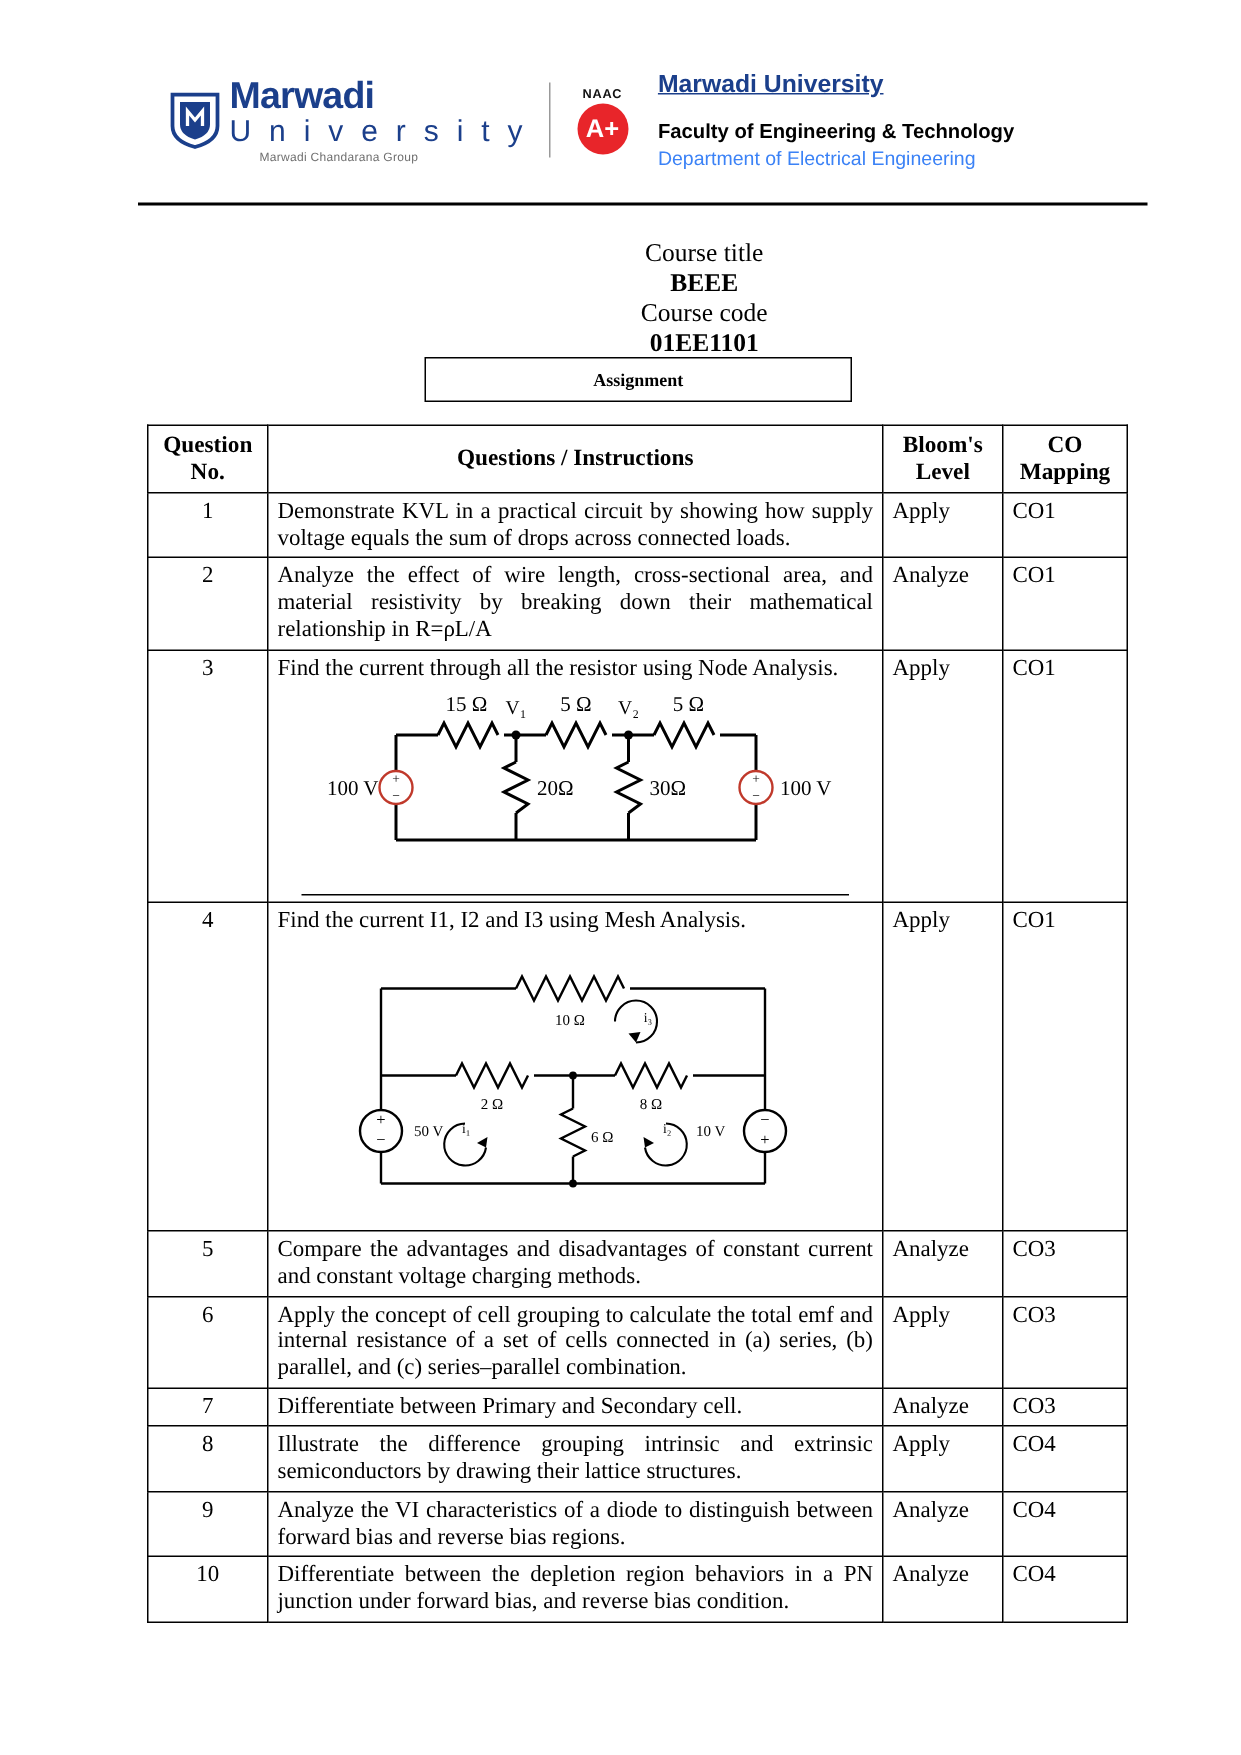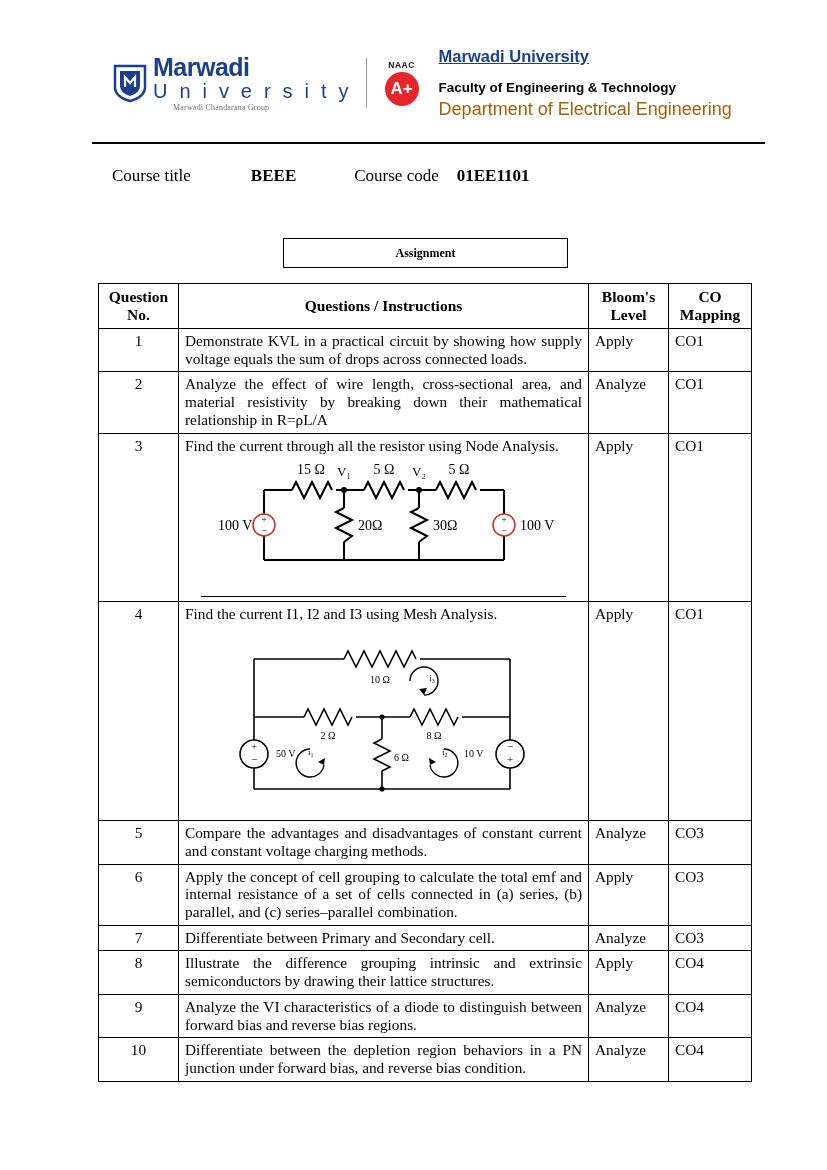--- a/index.html
+++ b/index.html
@@ -51,21 +51,21 @@
     letter-spacing: -0.5px;
   }
   .logo-university {
     font-family: "Liberation Sans", sans-serif;
     font-size: 20px;
     color: #1b3f8b;
     letter-spacing: 3.2px;
     margin-top: 1px;
   }
   .logo-group {
-    font-family: Liberation Serif, serif;
+    font-family: Liberation Sans, sans-serif;
     font-size: 8px;
     color: #6f6f6f;
     letter-spacing: 0.2px;
     margin-top: 3px;
     padding-left: 20px;
   }
   .hdr-divider {
     width: 1px;
     height: 50px;
     background: #999;
@@ -109,36 +109,37 @@
   }
   .hdr-line2 {
     font-family: "Liberation Sans", sans-serif;
     font-size: 13.5px;
     font-weight: bold;
     color: #000;
     margin-top: 12px;
   }
   .hdr-line3 {
     font-family: "Liberation Sans", sans-serif;
-    font-size: 18px;
-    color: #a16207;
+    font-size: 13px;
+    color: #3b82f6;
   }
 
   .hr-rule {
     height: 2px;
     background: #000;
     margin: 20px 62px 0 92px;
   }
 
   
   .course-line {
     margin: 22px 0 0 112px;
     font-size: 17px;
     display: flex;
-    align-items: flex-start;
+    align-items: center;
+    flex-direction: column;
   }
   .course-line .lbl { font-size: 17px; }
   .course-line .val { font-weight: bold; }
   .gap-a { display:inline-block; width: 60px; }
   .gap-b { display:inline-block; width: 58px; }
   .gap-c { display:inline-block; width: 18px; }
 
   
   .assign-box {
     position: absolute;

